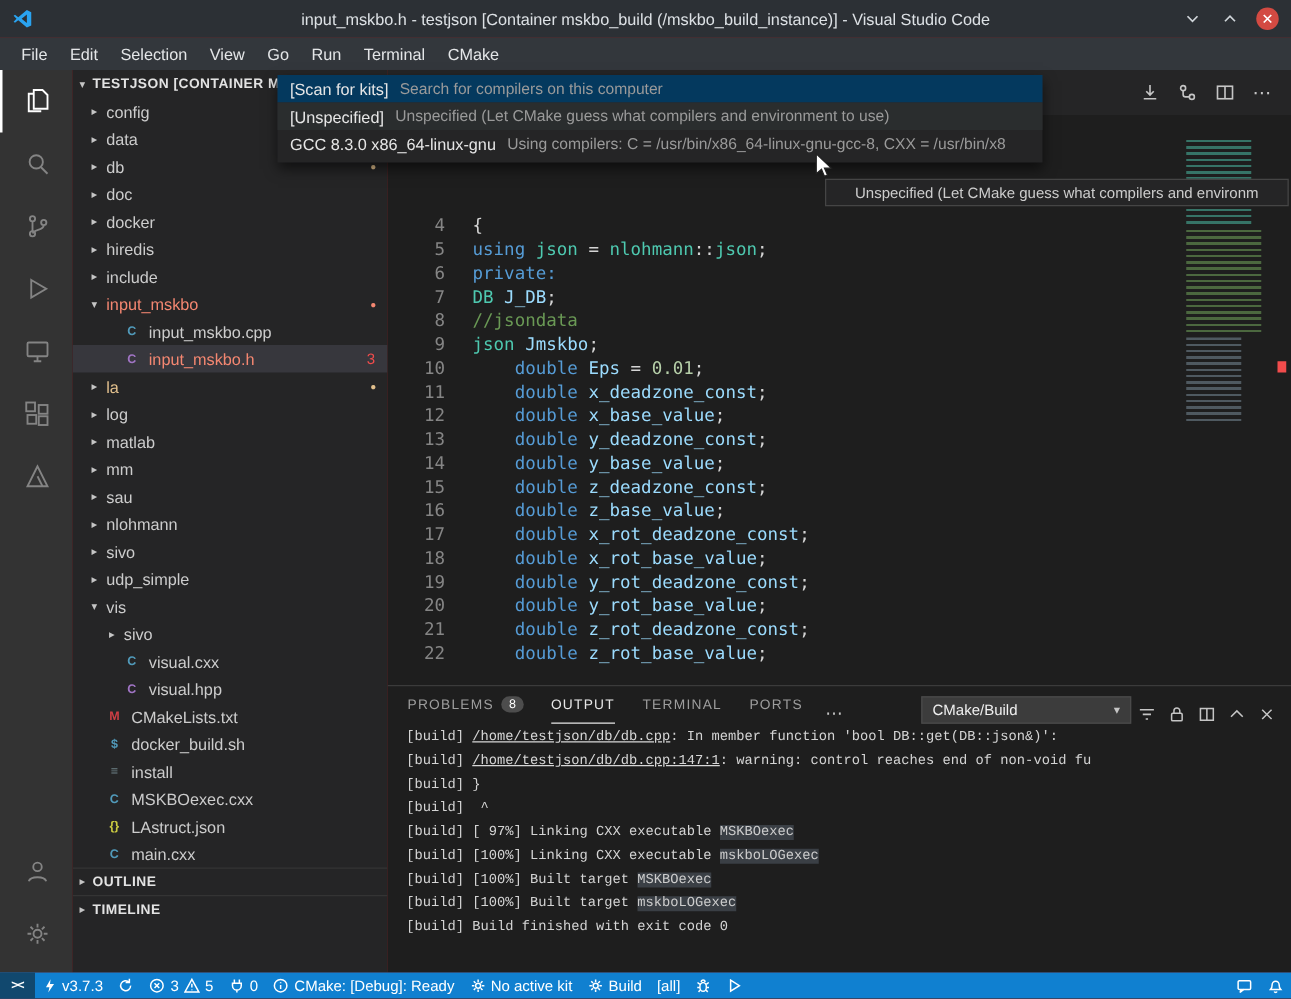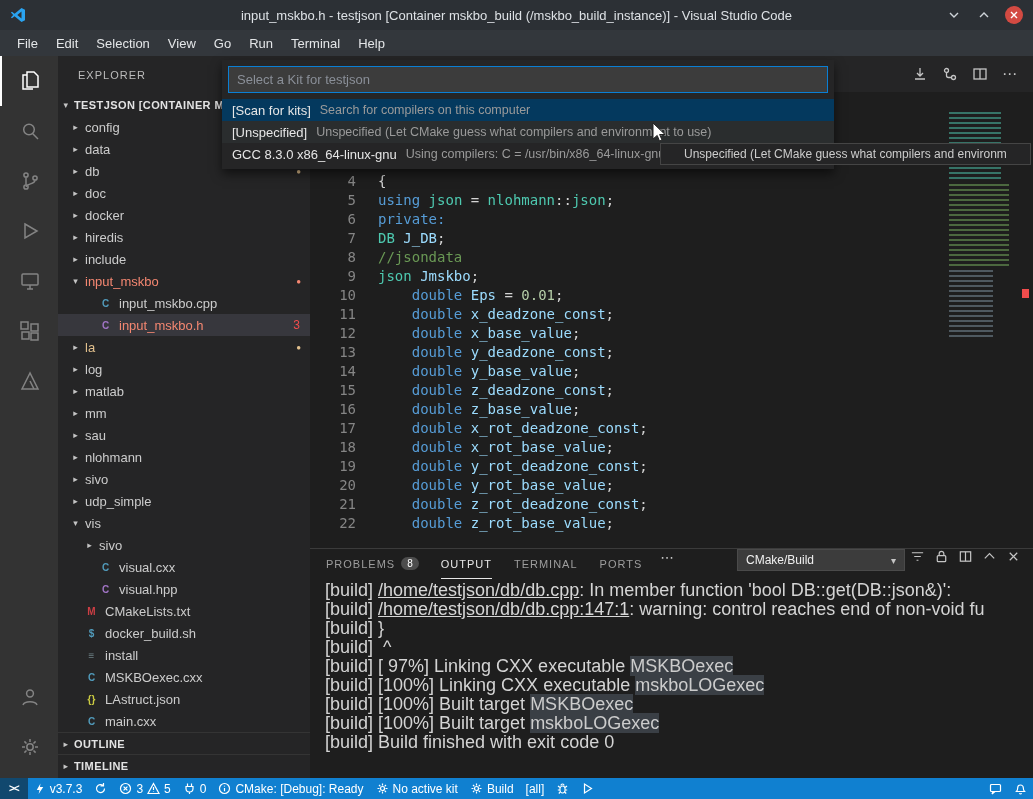--- a/index.html
+++ b/index.html
@@ -65,34 +65,34 @@
   .minimap{position:absolute;right:16px;top:0;width:70px;height:100%}
   .mmb{position:absolute;left:2px}
   .mm1{top:20px;width:52px;height:68px;background:repeating-linear-gradient(180deg,rgba(78,201,176,.5) 0 2px,transparent 2px 5px)}
   .mm2{top:92px;width:60px;height:82px;background:repeating-linear-gradient(180deg,rgba(106,153,85,.6) 0 2px,transparent 2px 5px)}
   .mm3{top:178px;width:44px;height:68px;background:repeating-linear-gradient(180deg,rgba(170,200,220,.35) 0 2px,transparent 2px 5px)}
   .ruler{position:absolute;right:0;top:0;width:14px;height:100%}
   .mark-red{position:absolute;right:4px;top:197px;width:7px;height:9px;background:#f14c4c}
 
   
   .panel{position:absolute;left:0;top:492px;width:723px;height:230px;background:#1e1e1e;border-top:1px solid #3b3b3b}
-  .panel-header{display:flex;align-items:flex-start;height:30px;padding:0 8px 0 16px}
+  .panel-header{display:flex;align-items:flex-end;height:30px;padding:0 8px 0 16px}
   #ptabs{display:flex;align-items:center;gap:22px;height:100%}
   .ptab{font-size:11px;letter-spacing:1px;color:#9d9d9d;display:flex;align-items:center;gap:6px;
     height:100%;border-bottom:1px solid transparent}
   .ptab.active{color:#e7e7e7;border-bottom:1px solid #e7e7e7}
   .pbadge{background:#4d4d4d;color:#ffffff;font-size:10px;letter-spacing:0;border-radius:9px;padding:1px 6px}
   .pmore{color:#c5c5c5;margin-left:18px;font-size:14px}
   .pselect{margin-left:auto;display:flex;align-items:center;justify-content:space-between;
     background:#3c3c3c;border:1px solid #4a4a4a;color:#f0f0f0;font-size:12px;height:22px;
     padding:0 8px;width:168px}
   .picon{width:24px;display:flex;align-items:center;justify-content:center}
   .picon svg{stroke:#c5c5c5;fill:none;stroke-width:1.3}
   #output{position:absolute;top:32px;left:0;right:0;bottom:0;padding-left:15px;
-    font-family:Liberation Sans, sans-serif;font-size:18px;line-height:19px;
+    font-family:Liberation Mono, monospace;font-size:11px;line-height:19px;
     white-space:pre;color:#cccccc;overflow:hidden}
   .ol{height:19px}
   .c-link{text-decoration:underline;color:#d7d7d7}
   .c-hl{background:#3a3f45}
 
   
   .statusbar{position:absolute;left:0;bottom:0;width:100%;height:21px;background:#1080d0;
     display:flex;align-items:center;font-size:12px;color:#ffffff;z-index:5;white-space:nowrap}
   .sb-item{display:flex;align-items:center;gap:4px;padding:0 6px;height:100%}
   .sb-remote{background:#11486e;padding:0 9px;max-width:302px;overflow:hidden}
@@ -148,21 +148,21 @@
   </div>
 
   <div class="menubar">
     <span>File</span>
     <span>Edit</span>
     <span>Selection</span>
     <span>View</span>
     <span>Go</span>
     <span>Run</span>
     <span>Terminal</span>
-    <span>Help</span>
+    <span>CMake</span>
   </div>
 
   <div class="activitybar">
     <div class="ab-icon active">
       <svg width="24" height="24" viewBox="0 0 24 24">
           <path d="M9 3h7l4 4v11h-11z"></path>
           <path d="M9 6H5v14h10"></path>
         </svg>
     </div>
     <div class="ab-icon">
@@ -214,21 +214,20 @@
       <div class="ab-icon">
         <svg width="24" height="24" viewBox="0 0 24 24">
             <circle cx="12" cy="12" r="3.2"></circle>
             <path d="M12 4v3M12 17v3M4 12h3M17 12h3M6.4 6.4l2.1 2.1M15.5 15.5l2.1 2.1M17.6 6.4l-2.1 2.1M8.5 15.5l-2.1 2.1"></path>
           </svg>
       </div>
     </div>
   </div>
 
   <div class="sidebar">
-    <div class="sidebar-title">EXPLORER</div>
     <div class="section-row">
       <span class="chev">▾</span>
       <span>TESTJSON [CONTAINER MS</span>
     </div>
     <div id="tree">
         <div class="trow" style="padding-left: 10px;">
           <span class="chev">▸</span>
           <span class="lbl">config</span>
         </div>
         <div class="trow" style="padding-left: 10px;">
@@ -514,23 +513,20 @@
       </div>
       <div class="sb-item">
         <svg width="13" height="13" viewBox="0 0 13 13">
             <path d="M2.5 9.5h8c-1-1-1.2-2-1.2-3.7a2.8 2.8 0 0 0-5.6 0c0 1.7-.2 2.7-1.2 3.7zM5.4 11.2a1.2 1.2 0 0 0 2.2 0"></path>
           </svg>
       </div>
     </div>
   </div>
 
   <div class="quickpick">
-    <div class="qp-input-wrap">
-      <input class="qp-input" type="text" value="" placeholder="Select a Kit for testjson" style="">
-    </div>
     <div id="qp-list">
         <div class="qp-row focused">
           <span class="qp-label">[Scan for kits]</span>
           <span class="qp-desc">Search for compilers on this computer</span>
         </div>
         <div class="qp-row hover">
           <span class="qp-label">[Unspecified]</span>
           <span class="qp-desc">Unspecified (Let CMake guess what compilers and environment to use)</span>
         </div>
         <div class="qp-row">

